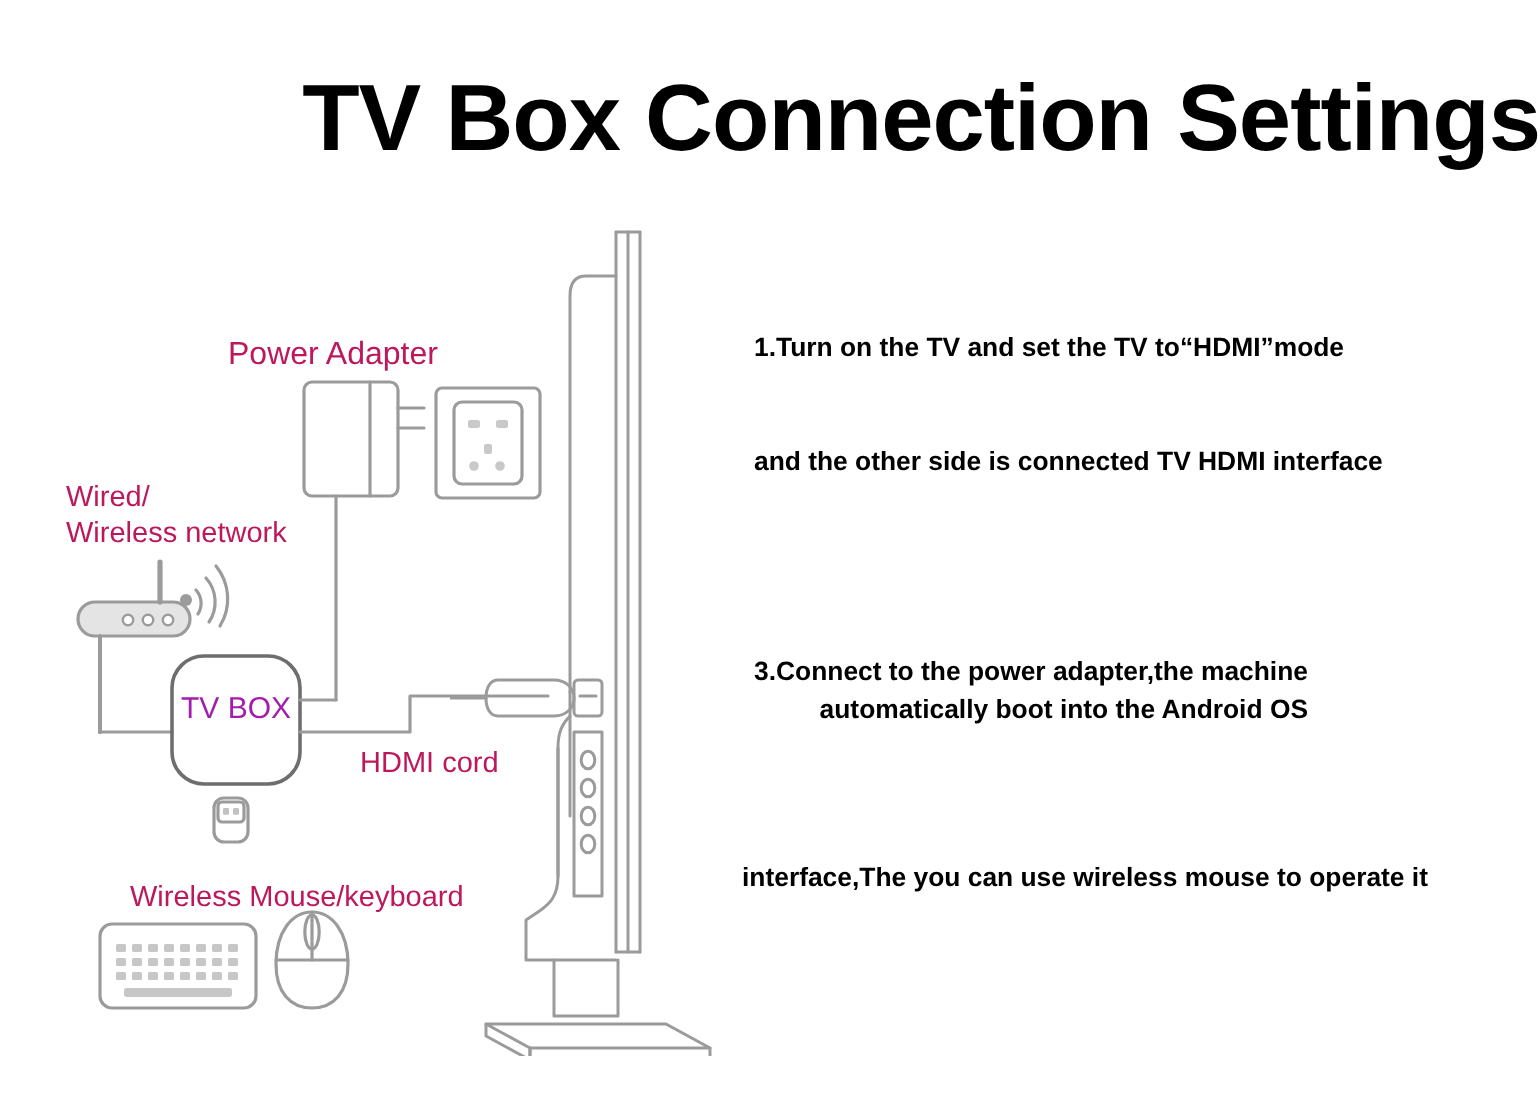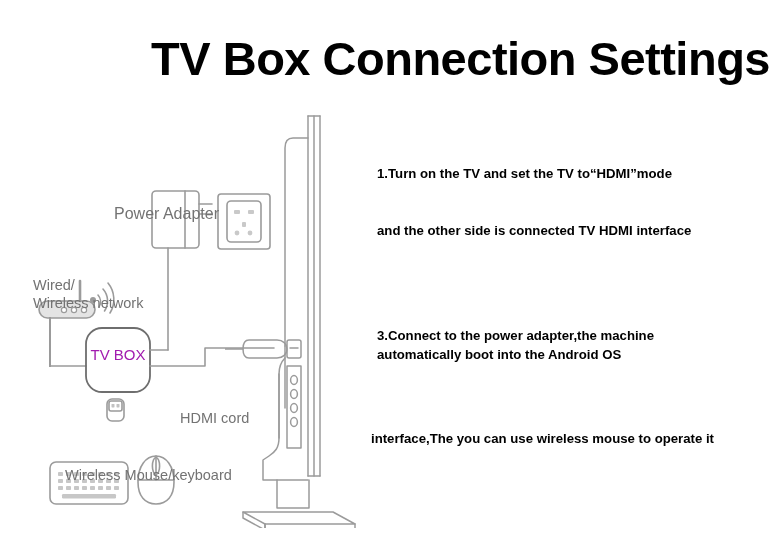--- a/index.html
+++ b/index.html
@@ -38,34 +38,33 @@
   .step{
     font-size:13.2px;
     font-weight:bold;
     color:#000000;
     line-height:1.42;
     margin:0;
   }
   .step-line{display:block;white-space:nowrap;margin-left:44px;}
   #step-1{position:absolute;top:5px;left:0;}
   #step-2{position:absolute;top:62px;left:0;}
-  #step-3{position:absolute;top:167px;left:0;}
+  #step-3{position:absolute;top:167px;left:0;text-align:right;}
   #step-4{position:absolute;top:270px;left:-6px;}
   .lbl{
     position:absolute;
-    color:#737373;
+    color:#be185d;
     font-size:14.5px;
     line-height:1.25;
     white-space:nowrap;
-    margin-top:36px;
   }
   #label-power-adapter{left:114px;top:168px;font-size:16px;}
   #label-network{left:33px;top:240px;}
   #label-hdmi-cord{left:180px;top:373px;}
-  #label-wireless-mouse{left:65px;top:430px;}
+  #label-wireless-mouse{left:65px;top:440px;}
   #label-tv-box{
     position:absolute;left:86px;top:346px;
     width:64px;text-align:center;
     color:#a21caf;font-size:15px;font-weight:normal;
     white-space:nowrap;
   }
 </style>
 </head>
 <body>
 

